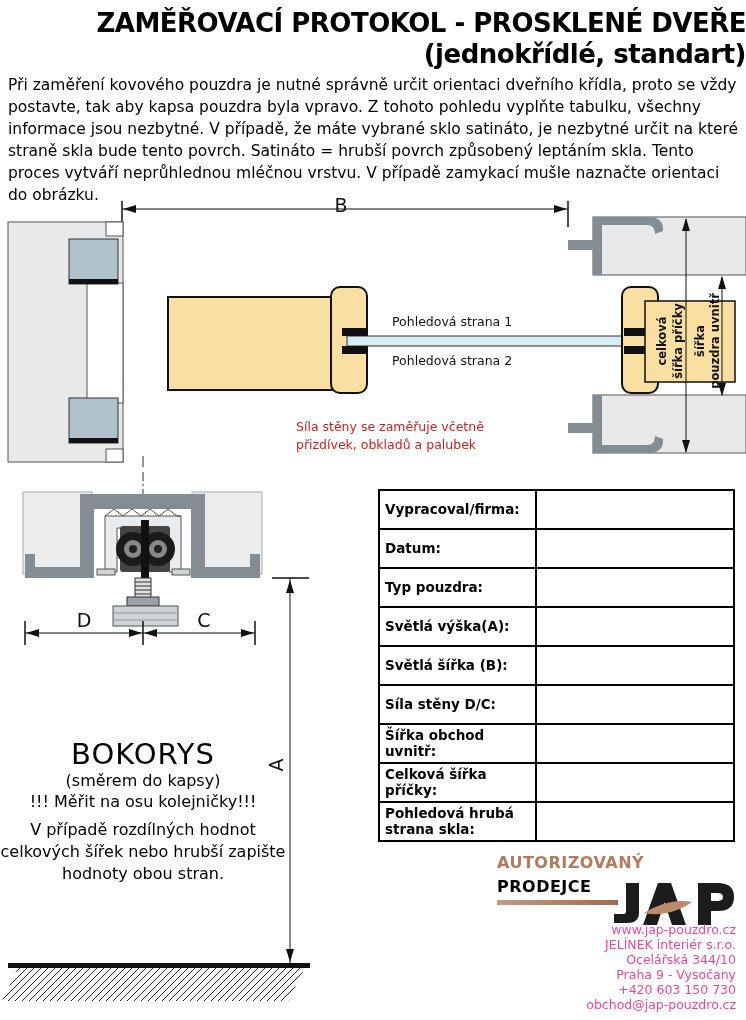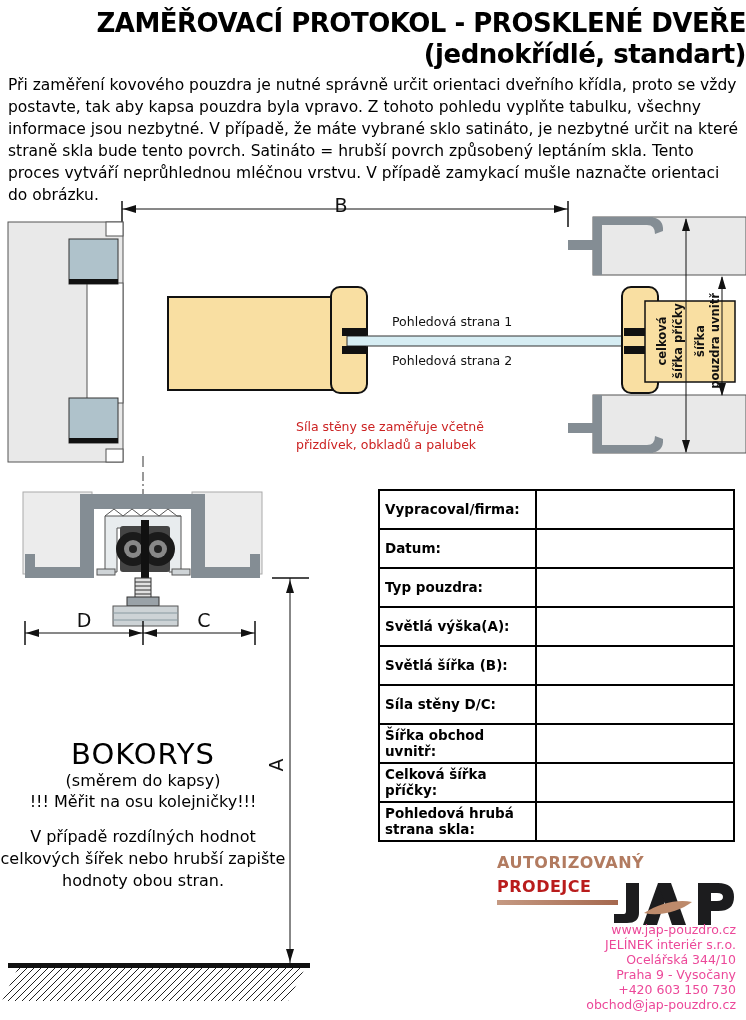--- a/index.html
+++ b/index.html
@@ -16,21 +16,21 @@
   svg text{font-family:"DejaVu Sans",sans-serif;}
   .dimlbl{font-size:19px;fill:#111;}
   .viewlbl{font-size:12.5px;fill:#111;}
   .rotlbl{font-size:11.5px;font-weight:bold;fill:#111;}
   .rednote{font-size:12.5px;}
 
   
   #bokorys-text{left:0;top:738px;width:286px;text-align:center;}
   #bokorys-title{font-size:29px;line-height:32px;letter-spacing:1px;}
   .bok-sub{font-size:16px;line-height:21px;}
-  #bokorys-note{margin-top:14px;}
+  #bokorys-note{margin-top:7px;}
   .bok-note-line{font-size:16px;line-height:22px;}
 
   
   #form-table{left:378px;top:489px;border-collapse:collapse;}
   #form-table td{border:2px solid #000;height:35px;vertical-align:middle;
                  padding:1px 4px 1px 5px;}
   #form-table td.lbl{width:146px;font-weight:bold;font-size:13.5px;line-height:1.15;margin-left:16px;}
   #form-table td.val{width:187px;font-size:14px;}
 
   
@@ -253,21 +253,21 @@
         <td class="val"></td>
       </tr>
       <tr>
         <td class="lbl">Pohledová hrubá strana skla:</td>
         <td class="val"></td>
       </tr>
     </tbody>
   </table>
 
   <div class="abs copper-line" style="left:497px;top:851px;color:#b27b60">AUTORIZOVANÝ</div>
-  <div class="abs copper-line" style="left:497px;top:875px;color:#b91c1c">PRODEJCE</div>
+  <div class="abs copper-line" style="left:497px;top:875px;color:#000000">PRODEJCE</div>
   <div class="abs" id="copper-bar" style="background:linear-gradient(90deg,#c59a83,#a5684e)"></div>
 
   <svg class="abs" style="left:612px;top:880px" width="130" height="52" viewBox="0 0 130 52">
     <title>JAP</title>
     <g fill="#1c1c1e">
       <path d="M14,3 h13 v30 q0,10 -12,10 h-13 v-9 h10 q2,0 2,-3 z"></path>
       <polygon points="46,3 59,3 45,45 31,45"></polygon>
       <polygon points="46,3 59,3 74,45 60,45"></polygon>
       <path d="M86,3 h13 v42 h-13 z M99,3 h7 q16,0 16,14 q0,14 -16,14 h-7 v-10 h6 q6,0 6,-4 q0,-4 -6,-4 h-6 z"></path>
     </g>

